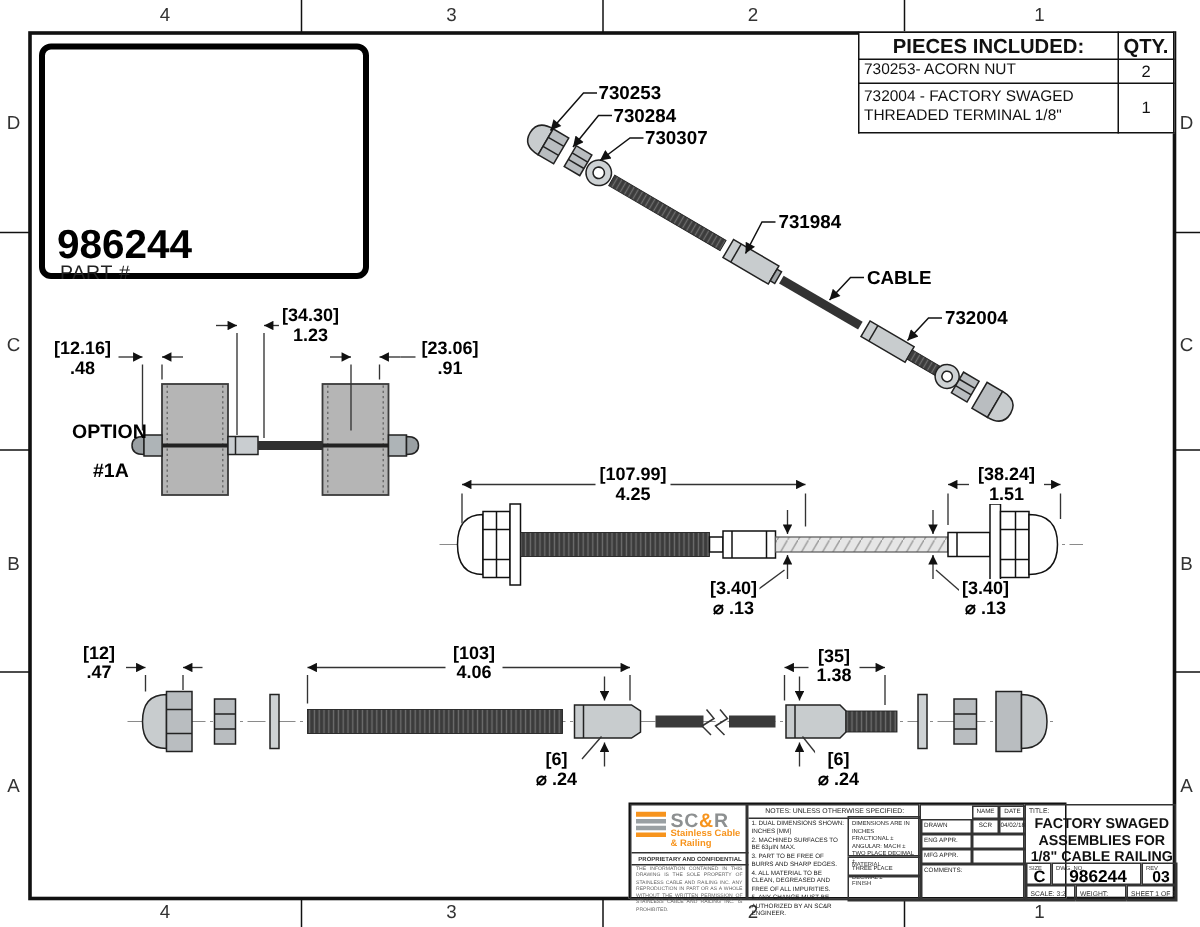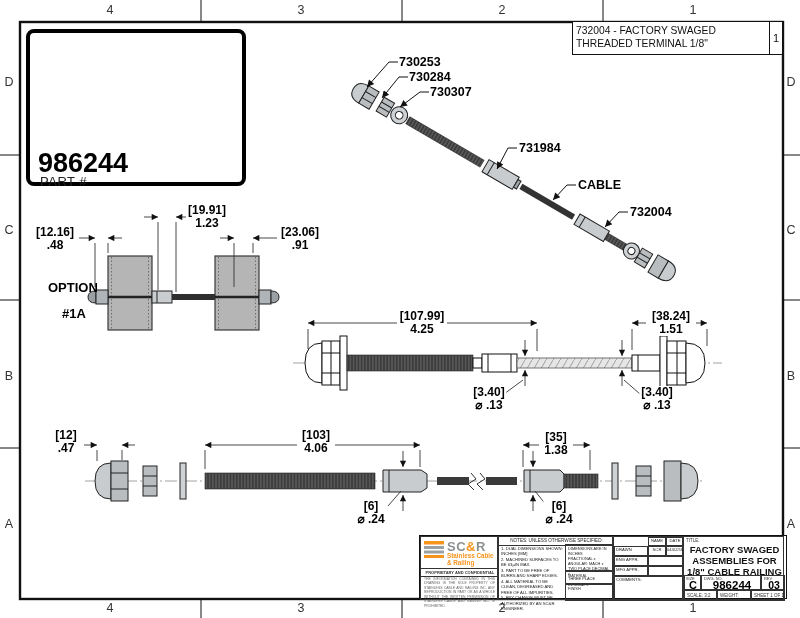--- a/index.html
+++ b/index.html
@@ -26,21 +26,21 @@
   .ptable tr.tall td{height:30px;}
 
   
   .callout{position:absolute;font-size:12.5px;font-weight:bold;white-space:nowrap;color:#000;}
   .dim{position:absolute;transform:translateX(-50%);text-align:center;background:#fff;
        font-size:12px;font-weight:bold;line-height:13px;padding:0 2px;white-space:nowrap;color:#000;}
   .dim span{display:block;}
   .optlabel{position:absolute;font-size:13px;font-weight:bold;color:#000;}
 
   
-  .tblock{position:absolute;left:419px;top:535px;width:368px;height:64px;background:#fff;
+  .tblock{position:absolute;left:419px;top:535px;width:292px;height:64px;background:#fff;
           border:1.6px solid #111;box-sizing:border-box;font-family:"Liberation Sans",sans-serif;}
   .tb{position:absolute;box-sizing:border-box;border:0.8px solid #333;}
   .tiny{font-size:4.2px;line-height:1.3;color:#222;}
   .logo-name{font-size:13px;font-weight:bold;color:#8d9091;letter-spacing:.5px;}
   .logo-amp{color:#f7941d;}
   .logo-sub{font-size:6.3px;font-weight:bold;color:#f7941d;line-height:1.15;}
   .confid{font-size:4px;font-weight:bold;text-align:center;color:#333;}
   .fineprint{font-size:3.4px;color:#666;line-height:1.3;text-align:justify;}
   .titletext{font-size:9.5px;font-weight:bold;text-align:center;line-height:1.18;color:#111;}
   .cellcap{font-size:3.9px;color:#333;}
@@ -278,20 +278,28 @@
   <span class="zone" style="left:791px;top:376px">B</span>
   <span class="zone" style="left:791px;top:524px">A</span>
 
   <div class="partbox">
     <div class="plabel">PART #</div>
     <div class="pnum">986244</div>
   </div>
 
   <table class="ptable">
     <tbody>
+        <tr>
+      <th class="desc">PIECES INCLUDED:</th>
+      <th class="qty">QTY.</th>
+    </tr>
+    <tr>
+      <td class="desc">730253- ACORN NUT</td>
+      <td class="qty">2</td>
+    </tr>
     <tr class="tall">
       <td class="desc">732004 - FACTORY SWAGED THREADED TERMINAL 1/8"</td>
       <td class="qty">1</td>
     </tr>
   </tbody>
     </table>
 
   <div class="callout" style="left:399px;top:55px">730253</div>
   <div class="callout" style="left:409px;top:70px">730284</div>
   <div class="callout" style="left:430px;top:85px">730307</div>
@@ -300,21 +308,21 @@
   <div class="callout" style="left:630px;top:205px">732004</div>
 
   <div class="optlabel" style="left:48px;top:280px">OPTION</div>
   <div class="optlabel" style="left:62px;top:306px">#1A</div>
 
   <div class="dim" style="left:55px;top:226px">
     <span>[12.16]</span>
       <span>.48</span>
     </div>
   <div class="dim" style="left:207px;top:204px">
-    <span>[19.91]</span>
+    <span>[34.30]</span>
       <span>1.23</span>
     </div>
   <div class="dim" style="left:300px;top:226px">
     <span>[23.06]</span>
       <span>.91</span>
     </div>
 
   <div class="dim" style="left:422px;top:310px">
     <span>[107.99]</span>
       <span>4.25</span>

